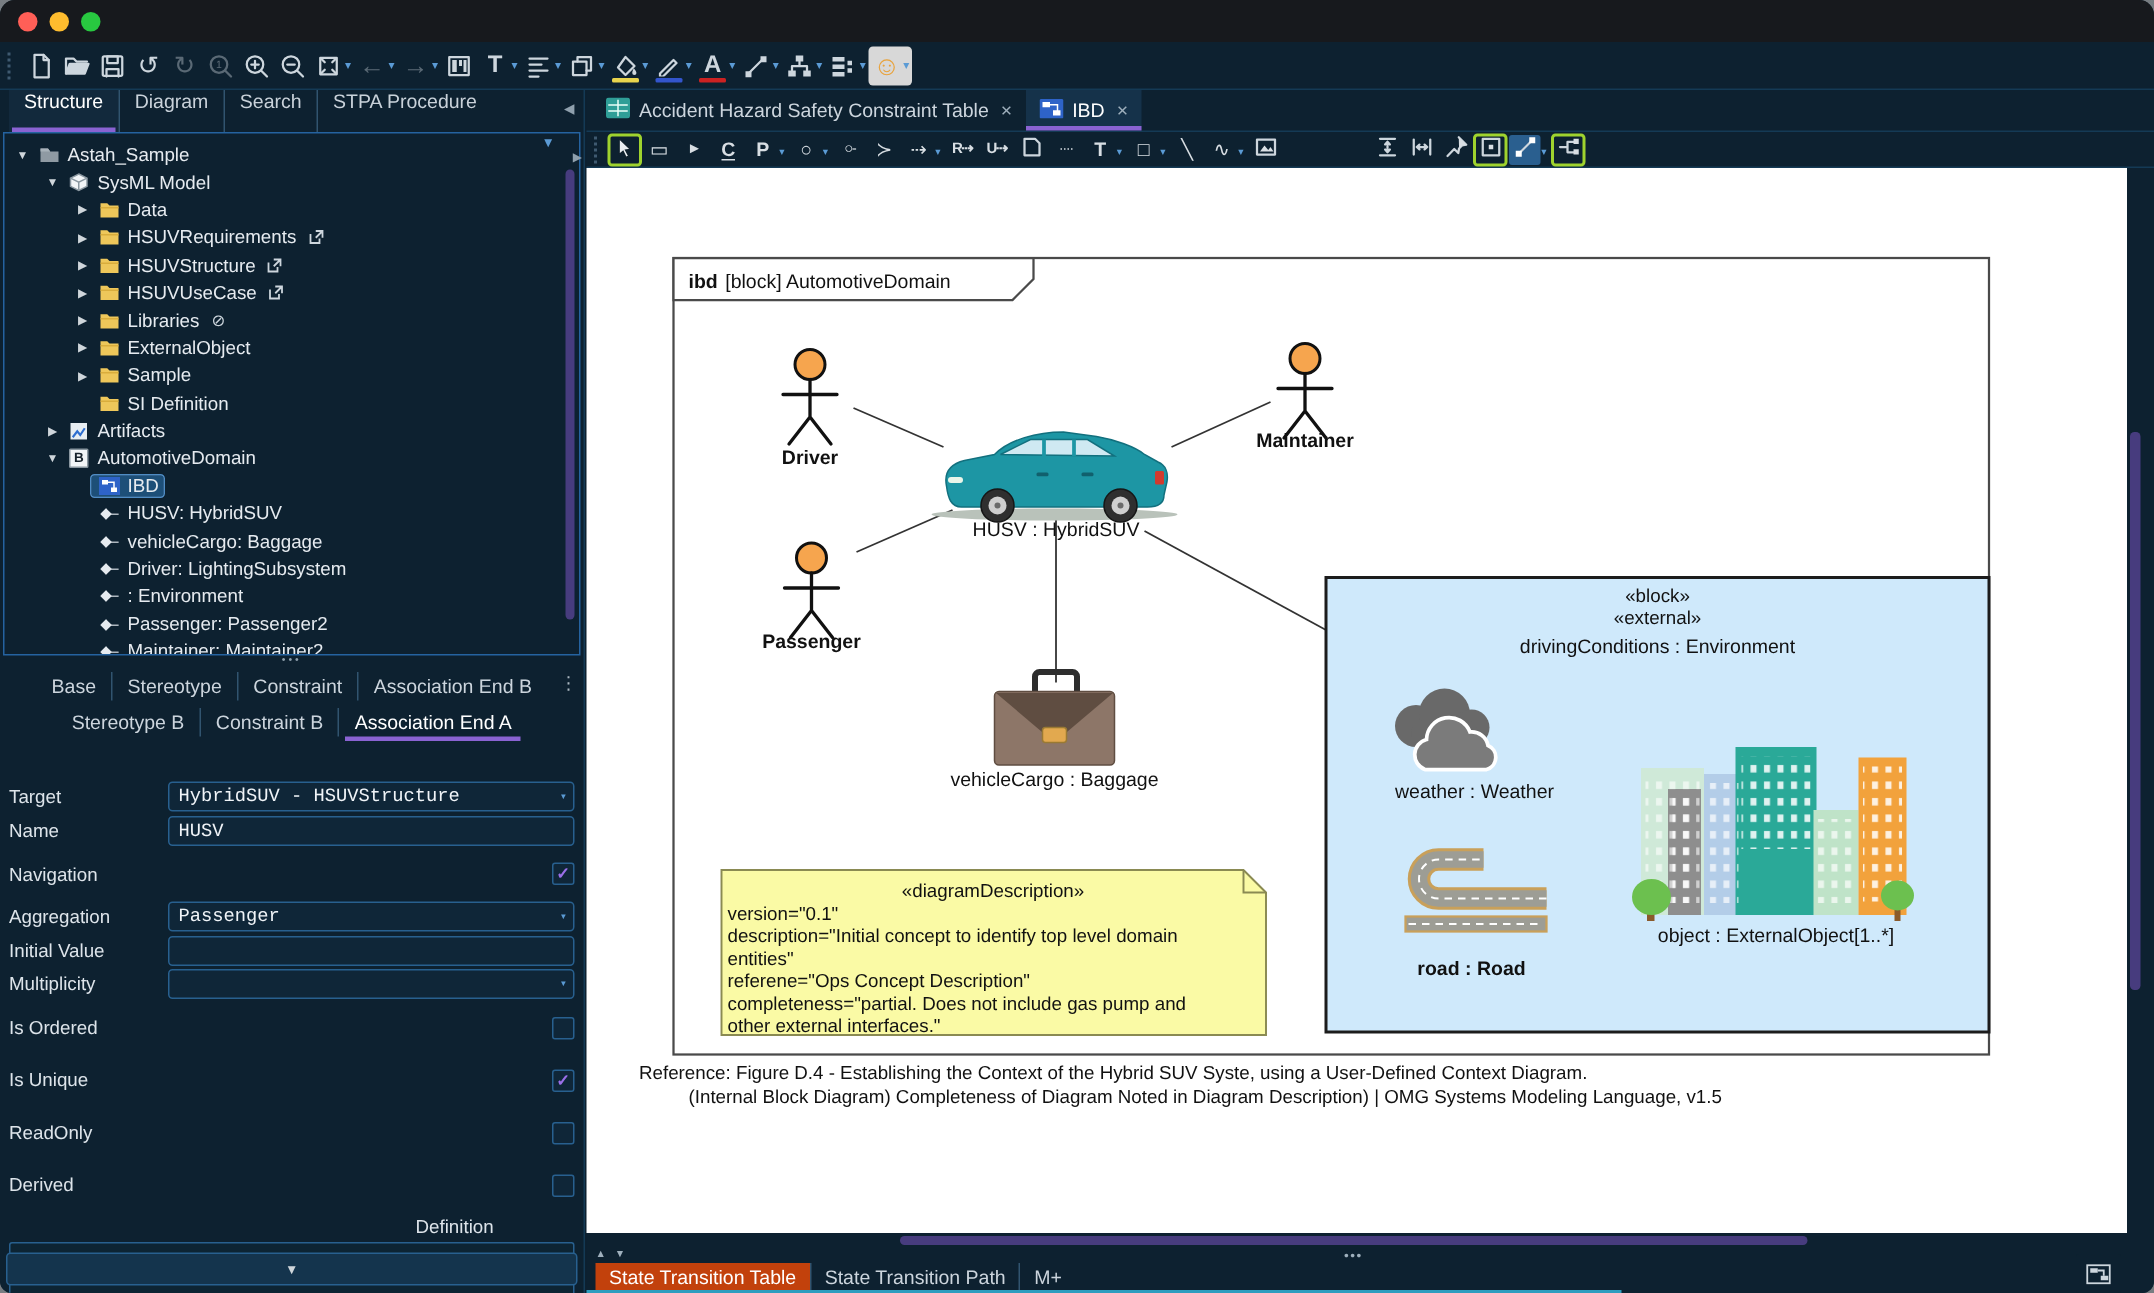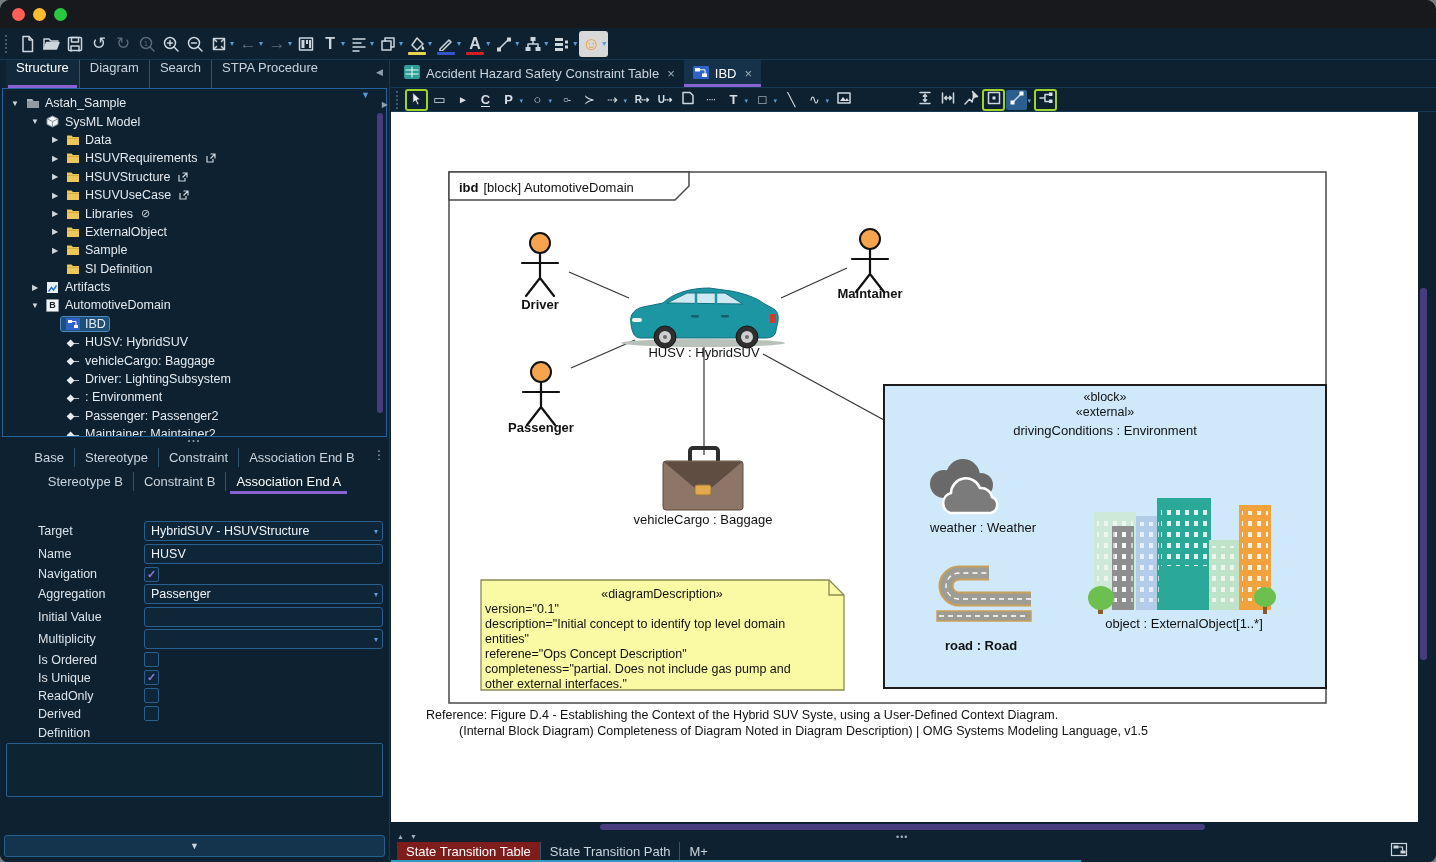--- a/index.html
+++ b/index.html
@@ -43,26 +43,26 @@
   .splitter{position:absolute;left:0;right:0;top:377px;height:8px;color:#8fa0ad;font-size:7px;text-align:center;line-height:8px;letter-spacing:2px;}
   .proptabs{position:absolute;left:0;right:0;top:385px;height:73px;color:#ccd5dd;font-size:13px;}
   .ptrow{height:24px;display:flex;align-items:center;justify-content:center;position:relative;}
   .ptitem{padding:2px 10px;position:relative;}
   .ptitem+.ptitem{border-left:1px solid #31546f;}
   .ptitem.active{color:#fff;}
   .ptitem.active::after{content:"";position:absolute;left:4px;right:4px;bottom:-3px;height:3px;background:#8a63d2;}
   .pt-more{position:absolute;right:4px;top:3px;color:#aab6c0;font-size:12px;}
   .propform{position:absolute;left:6px;right:6px;top:460px;color:#dde4ea;font-size:12.5px;}
   .frow{display:flex;align-items:center;height:22.5px;}
-  .frow.cbrow{height:18px;}
-  .frow .flbl{width:106px;flex:none;margin-left:32px;}
-  .ctrl{flex:1;height:18px;border:1px solid #28608f;border-radius:3px;background:#0f2638;display:flex;align-items:center;padding:0 6px;color:#f0f4f8;position:relative;}
+  .frow.cbrow{height:35px;justify-content:space-between;}
+  .frow .flbl{width:106px;flex:none;}
+  .ctrl{flex:1;height:18px;border:1px solid #28608f;border-radius:3px;background:#0f2638;display:flex;align-items:center;padding:0 6px;color:#f0f4f8;position:relative;font-family:Liberation Mono, monospace;}
   .ctrl .cdd{position:absolute;right:4px;color:#5b9bd5;font-size:8px;}
   .cbox{width:13px;height:13px;border:1px solid #28608f;border-radius:2px;background:#0f2638;display:flex;align-items:center;justify-content:center;color:#9a6fe8;font-size:11px;font-weight:bold;}
-  .deflbl{height:16px;margin-top:2px;}
+  .deflbl{height:16px;margin-top:2px;justify-content:flex-end;}
   .defarea{height:52px;border:1px solid #28608f;border-radius:2px;background:#0d2433;margin-top:2px;}
   .collapsebtn{position:absolute;left:4px;right:4px;bottom:5px;height:20px;background:#14344d;border:1px solid #28608f;border-radius:3px;color:#cfd6db;font-size:9px;display:flex;align-items:center;justify-content:center;}
   
   .editor{position:absolute;left:391px;top:60px;width:1045px;height:802px;background:#0d2130;}
   .doctabs{position:absolute;left:0;top:0;width:100%;height:28px;border-bottom:1px solid #143a55;display:flex;align-items:stretch;padding-left:4px;box-sizing:border-box;font-size:13px;color:#ccd5dd;}
   .dtab{display:flex;align-items:center;padding:0 9px;position:relative;gap:6px;}
   .dtab.active{background:#15324a;color:#fff;}
   .dtab.active::after{content:"";position:absolute;left:0;right:0;bottom:0;height:3px;background:#8a63d2;}
   .dtab .x{color:#9fb0bd;font-size:13px;margin-left:2px;}
   .dgtoolbar{position:absolute;left:0;top:28px;width:100%;height:24px;display:flex;align-items:center;padding-left:3px;box-sizing:border-box;border-bottom:1px solid #143a55;}
@@ -81,21 +81,21 @@
   .blbl{font-weight:bold;font-size:13px;}
   .vstrip{position:absolute;left:1027px;top:52px;width:18px;height:710px;background:#0d2130;}
   .vthumb{position:absolute;left:1029px;top:228px;width:7px;height:372px;background:#473c7e;border-radius:3px;}
   .hthumb{position:absolute;left:209px;top:764px;width:605px;height:6px;background:#473c7e;border-radius:3px;}
   .edge-row{position:absolute;left:0;top:772px;width:100%;height:10px;color:#9fb0bd;font-size:7px;}
   .edge-row .uds{position:absolute;left:6px;top:1px;letter-spacing:2px;}
   .edge-row .cdots{position:absolute;left:505px;top:0px;font-size:9px;letter-spacing:1px;}
   .btabs{position:absolute;left:0;top:782px;width:100%;height:19px;display:flex;align-items:stretch;padding-left:6px;box-sizing:border-box;font-size:13px;color:#ccd5dd;}
   .btab{display:flex;align-items:center;padding:0 9px;}
   .btab+.btab{border-left:1px solid #31546f;}
-  .btab.active{background:#7f1d1d;color:#fff;align-items:center;}
+  .btab.active{background:#c2410c;color:#fff;align-items:center;}
   .tealline{position:absolute;left:0;top:800px;width:690px;height:2px;background:#2f9dbf;}
   .overviewbtn{position:absolute;left:993px;top:724px;width:30px;height:26px;background:#0d2130;display:flex;align-items:center;justify-content:center;border-radius:2px;}
 </style>
 </head>
 <body>
 
 <div class="app">
   <div class="titlebar">
     <span class="tl red"></span>
     <span class="tl yel"></span>

